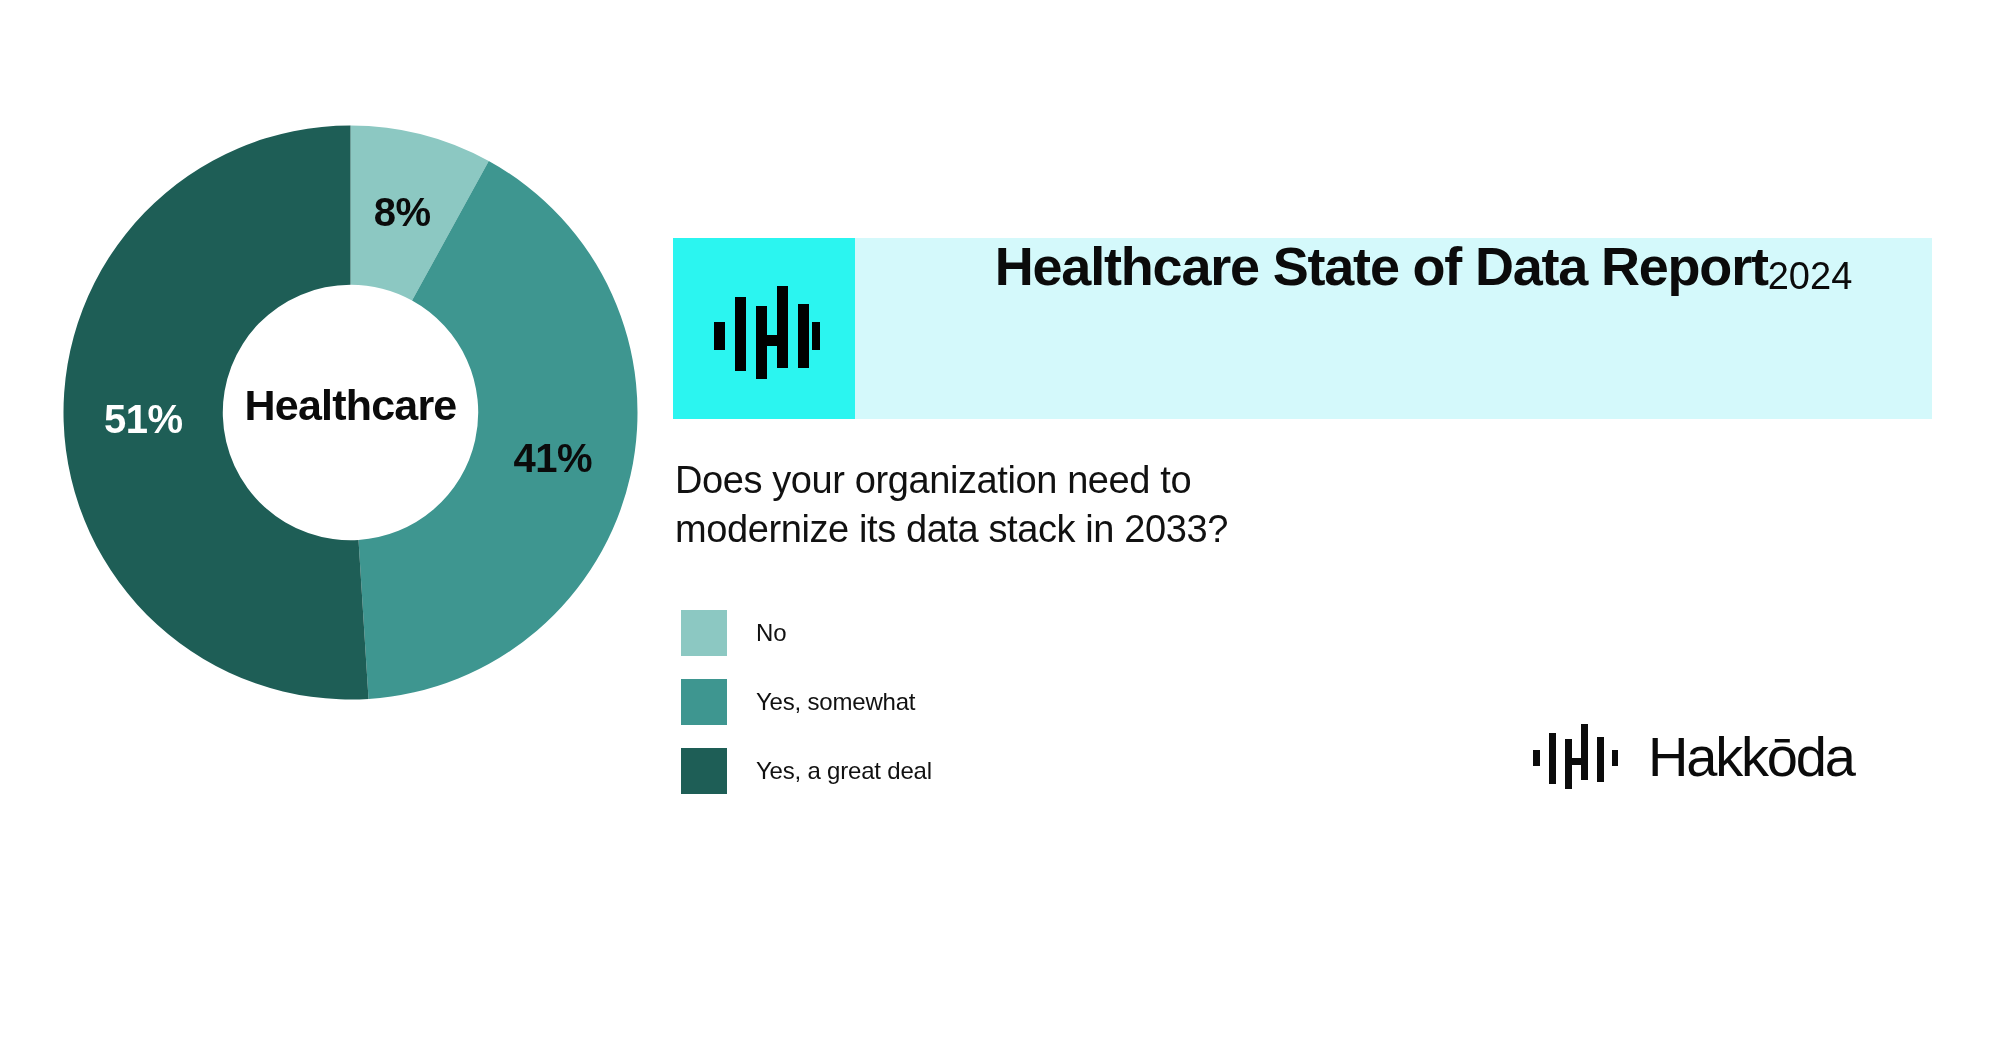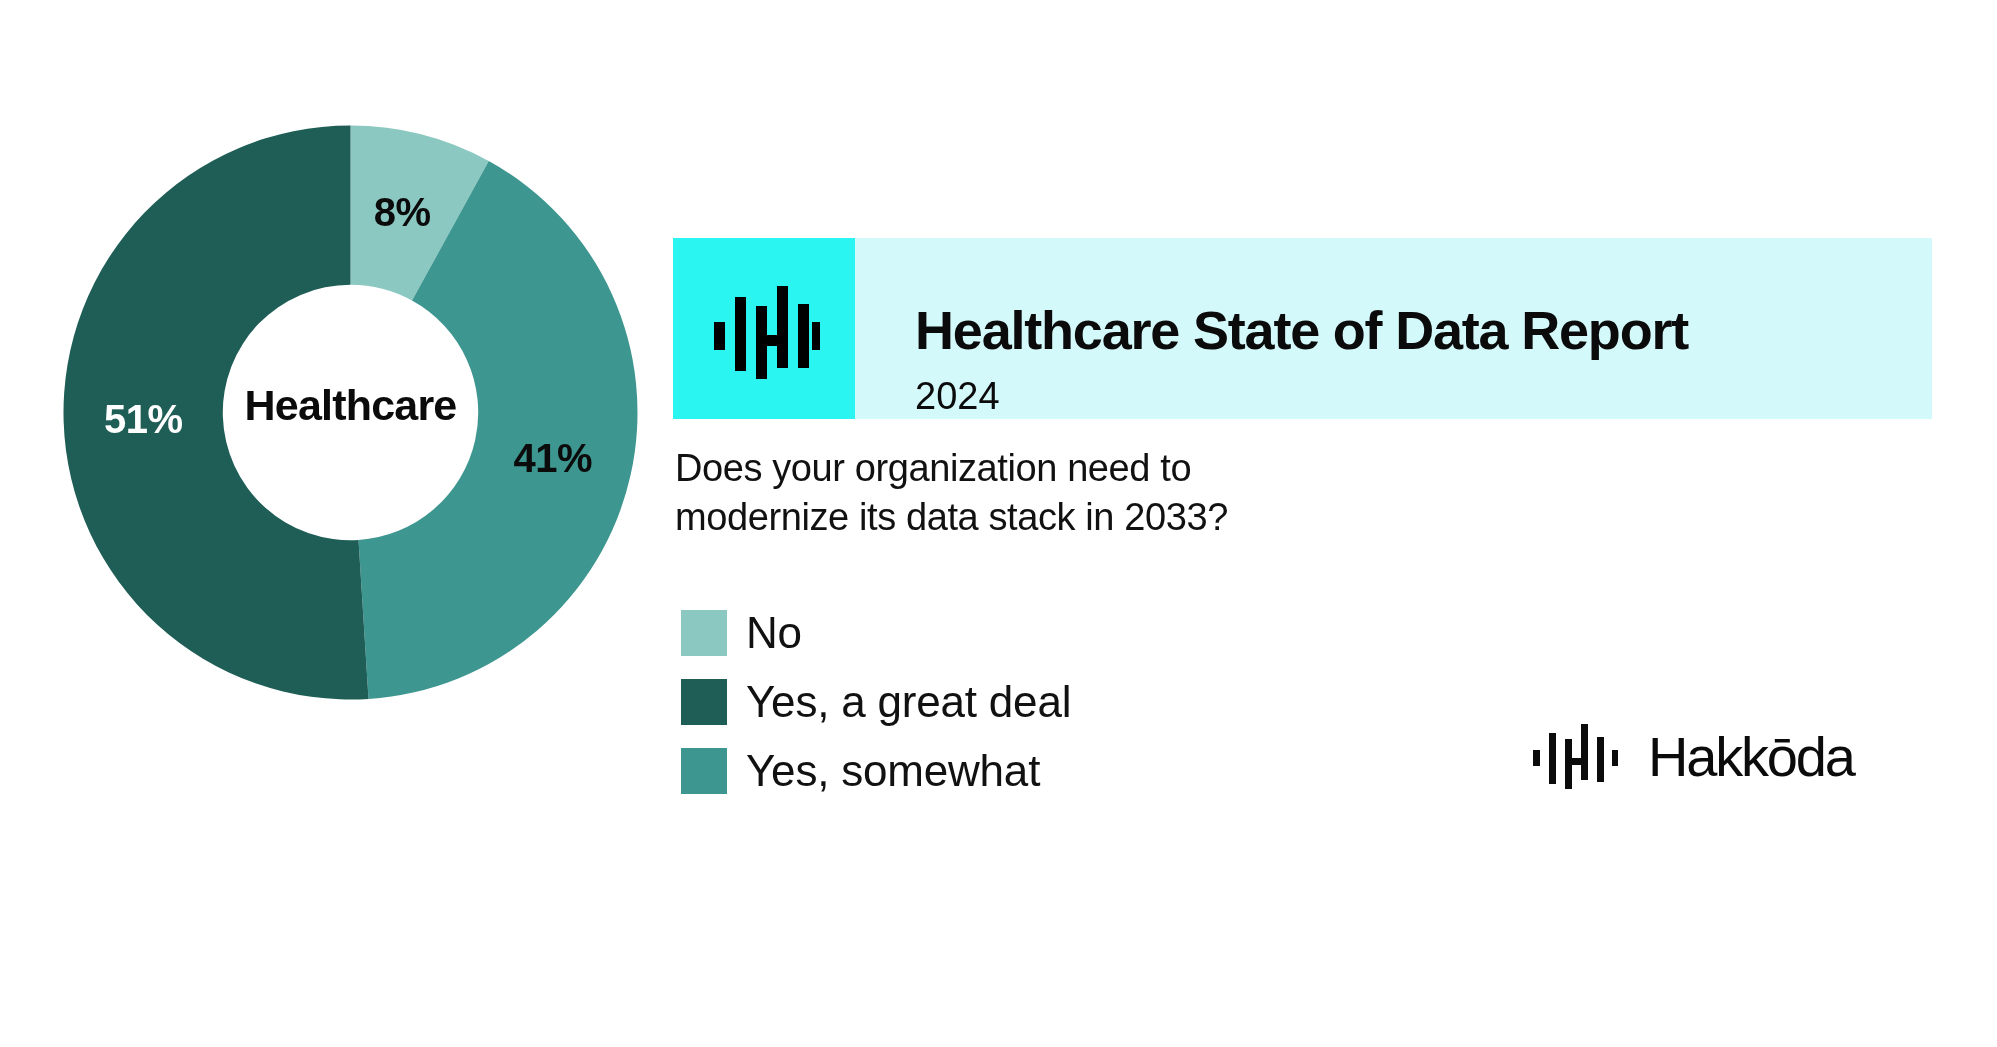--- a/index.html
+++ b/index.html
@@ -60,22 +60,22 @@
     background: #2bf5f0;
     flex: 0 0 182px;
     display: flex;
     align-items: center;
     justify-content: center;
   }
   #banner-text {
     flex: 1 1 auto;
     padding-left: 60px;
     display: flex;
-    flex-direction: column;
-    justify-content: flex-end;
+    flex-direction: row;
+    justify-content: center;
   }
   #banner-title {
     font-family: "Liberation Sans", sans-serif;
     font-weight: bold;
     font-size: 54px;
     line-height: 1.04;
     color: #0b0b0b;
     letter-spacing: -1.2px;
     white-space: nowrap;
   }
@@ -86,21 +86,21 @@
     line-height: 1.18;
     color: #0b0b0b;
     letter-spacing: 0px;
     margin-top: 16px;
   }
 
   
   #question {
     position: absolute;
     left: 675px;
-    top: 444px;
+    top: 456px;
     width: 760px;
     font-family: "Liberation Sans", sans-serif;
     font-size: 38px;
     line-height: 1.28;
     color: #111111;
     letter-spacing: -0.4px;
   }
   #question .qline { display: block; white-space: nowrap; }
 
   
@@ -114,23 +114,23 @@
     display: flex;
     align-items: center;
     height: 69px;
   }
   .legend-swatch {
     width: 46px;
     height: 46px;
     flex: 0 0 46px;
   }
   .legend-label {
-    margin-left: 19px;
-    font-family: "Liberation Sans", sans-serif;
-    font-size: 44px;
+    margin-left: 29px;
+    font-family: "Liberation Sans", sans-serif;
+    font-size: 24px;
     color: #111111;
     letter-spacing: -0.2px;
     white-space: nowrap;
     text-align: right;
   }
 
   
   #wordmark {
     position: absolute;
     left: 1530px;
@@ -197,26 +197,26 @@
     <span class="qline">Does your organization need to</span>
     <span class="qline">modernize its data stack in 2033?</span>
   </div>
 
   <div id="legend">
       <div class="legend-row">
         <span class="legend-swatch" style="background: rgb(140, 200, 194);"></span>
         <span class="legend-label">No</span>
       </div>
       <div class="legend-row">
+        <span class="legend-swatch" style="background: rgb(62, 150, 144);"></span>
+        <span class="legend-label">Yes, somewhat</span>
+      </div>
+      <div class="legend-row">
         <span class="legend-swatch" style="background: rgb(30, 94, 86);"></span>
         <span class="legend-label">Yes, a great deal</span>
-      </div>
-      <div class="legend-row">
-        <span class="legend-swatch" style="background: rgb(62, 150, 144);"></span>
-        <span class="legend-label">Yes, somewhat</span>
       </div>
     </div>
 
   <div id="wordmark">
     <svg id="wordmark-mark" width="96" height="76" viewBox="0 0 96 76">
       <rect x="3" y="31" width="7" height="16" fill="#0b0b0b"></rect>
       <rect x="19" y="14" width="7" height="51" fill="#0b0b0b"></rect>
       <rect x="35" y="20" width="7" height="19" fill="#0b0b0b"></rect>
       <rect x="35" y="39" width="23" height="7" fill="#0b0b0b"></rect>
       <rect x="35" y="46" width="7" height="24" fill="#0b0b0b"></rect>

